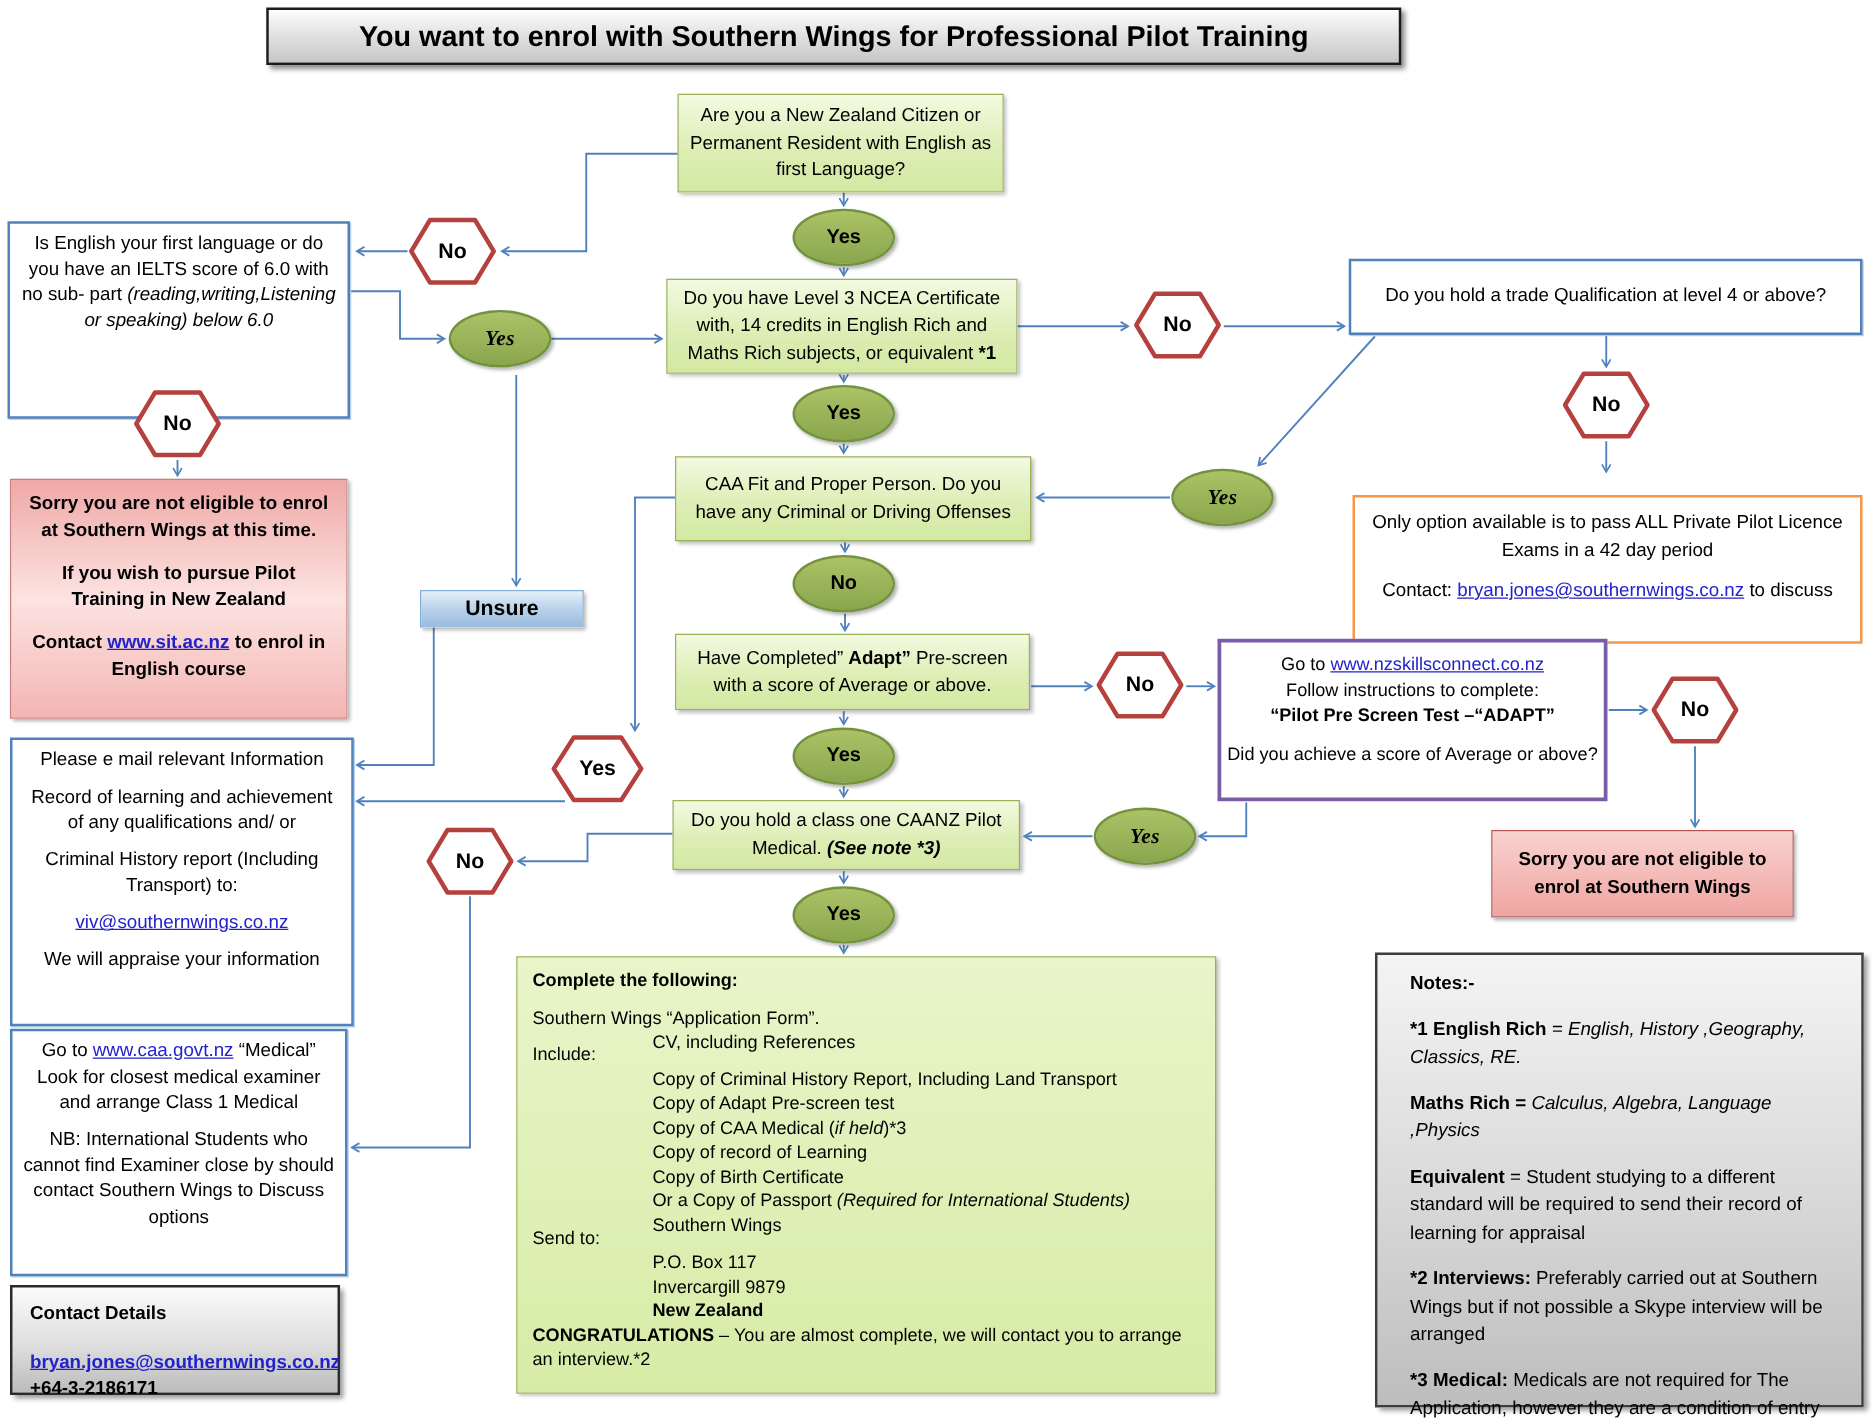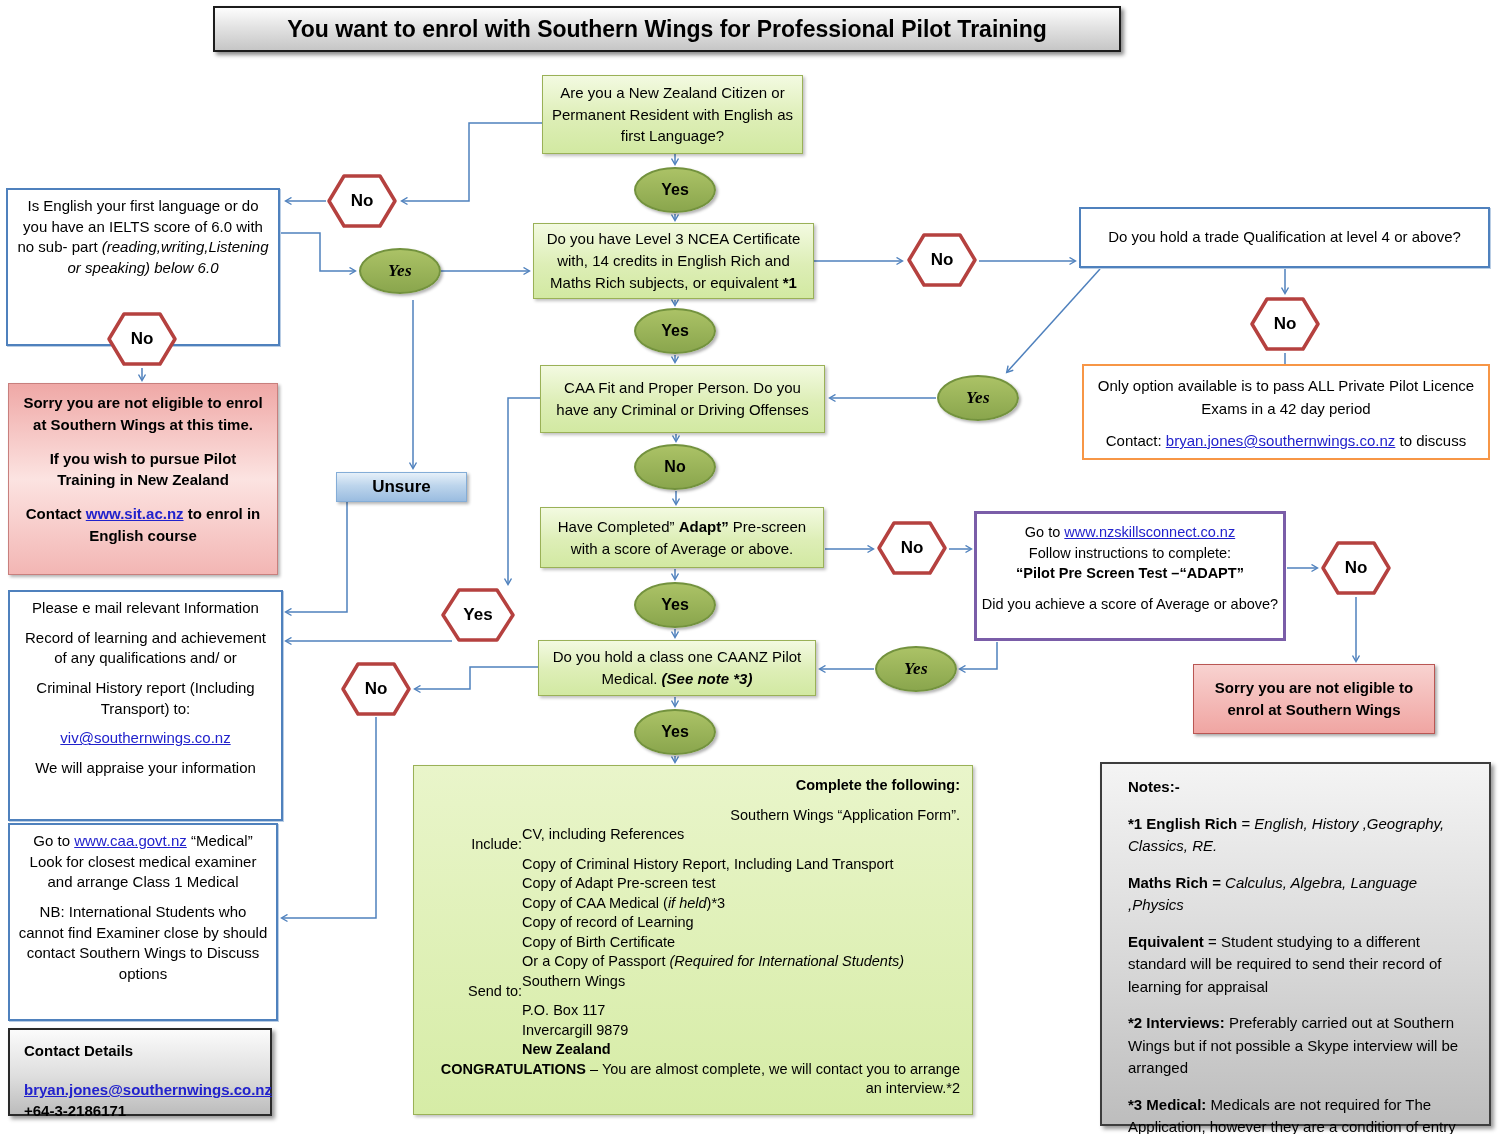--- a/index.html
+++ b/index.html
@@ -22,21 +22,21 @@
     background:linear-gradient(180deg,#f3fae1 0%,#ddeeb6 55%,#d2e9a2 100%);
     border:1px solid #9ab157;box-shadow:2px 2px 3px rgba(0,0,0,.25);
     display:flex;align-items:center;justify-content:center;text-align:center;
     font-size:15px;line-height:1.45;padding:4px 8px;z-index:1;
   }
   
   .bigbox{
     background:linear-gradient(180deg,#e9f5ca 0%,#d6ecA6 100%);
     background:linear-gradient(180deg,#e9f5ca 0%,#d6eca6 100%);
     border:1px solid #9ab157;box-shadow:2px 2px 3px rgba(0,0,0,.25);
-    font-size:14.5px;line-height:19.5px;padding:10px 12px;z-index:1;text-align:right;
+    font-size:14.5px;line-height:19.5px;padding:10px 12px;z-index:1;text-align:left;
   }
   .bigbox .cols{display:flex;}
   .bigbox .lbl{width:96px;flex:0 0 96px;margin-top:10px;}
   .bigbox .spacer{height:10px;}
   
   .bluebox{
     background:#fff;border:2.5px solid #4f81bd;box-shadow:1px 1px 0 #b9cde4;
     text-align:center;font-size:15px;line-height:1.38;padding:6px 8px;z-index:1;
   }
   .bluebox .gap{height:9px;}
@@ -221,21 +221,21 @@
       <span class="lbl"></span>
       <span>Invercargill  9879</span>
     </div>
   <div class="cols">
       <span class="lbl"></span>
       <span class="b">New Zealand</span>
     </div>
   <div><span class="b">CONGRATULATIONS</span><span> – You are almost complete, we will contact you to arrange an interview.*2</span></div>
 </div>
 
-<div class="abs bluebox" style="left:6px;top:188px;width:274px;height:158px;">
+<div class="abs bluebox" style="left:6px;top:177px;width:274px;height:158px;">
   <span><span>Is English your first language or do you have an IELTS score of 6.0 with no sub- part </span><span class="i">(reading,writing,Listening or speaking</span><span class="i">)  below 6.0</span></span>
 </div>
 
 <div class="abs pinkbox" style="left:8px;top:383px;width:270px;height:192px;">
   <div>Sorry you are not eligible to enrol at Southern Wings at this time.</div>
   <div class="gap"></div>
   <div>If you wish to pursue Pilot Training in New Zealand</div>
   <div class="gap"></div>
   <div><span>Contact </span><a class="lnk b">www.sit.ac.nz</a><span> to enrol in English course</span></div>
 </div>
@@ -263,21 +263,21 @@
   <div class="b">Contact Details</div>
   <div style="height:18px;"></div>
   <div><a class="lnk b">bryan.jones@southernwings.co.nz</a></div>
   <div class="b">+64-3-2186171</div>
 </div>
 
 <div class="abs bluebox" style="left:1079px;top:207px;width:411px;height:61px;display:flex;align-items:center;justify-content:center;">
   <span>Do you hold a trade Qualification at level 4 or above?</span>
 </div>
 
-<div class="abs orangebox" style="left:1082px;top:364px;width:408px;height:96px;">
+<div class="abs orangebox" style="left:1082px;top:396px;width:408px;height:119px;">
   <div>Only option available is to pass ALL Private Pilot Licence Exams in a 42 day period</div>
   <div class="gap"></div>
   <div><span>Contact: </span><a class="lnk">bryan.jones@southernwings.co.nz</a><span> to discuss</span></div>
 </div>
 
 <div class="abs purplebox" style="left:974px;top:511px;width:312px;height:130px;">
   <div><span>Go to </span><a class="lnk">www.nzskillsconnect.co.nz</a></div>
   <div>Follow instructions to complete:</div>
   <div class="b">“Pilot Pre Screen Test –“ADAPT”</div>
   <div class="gap"></div>

